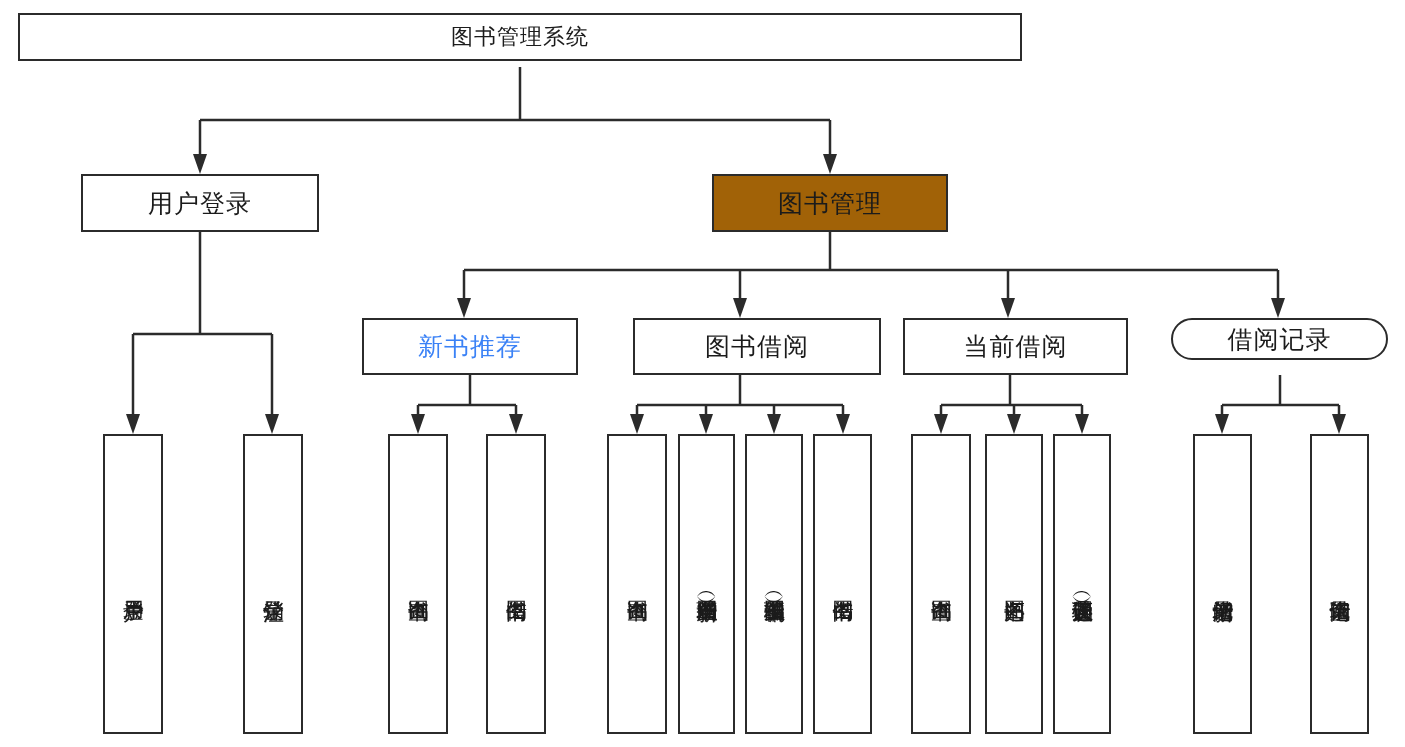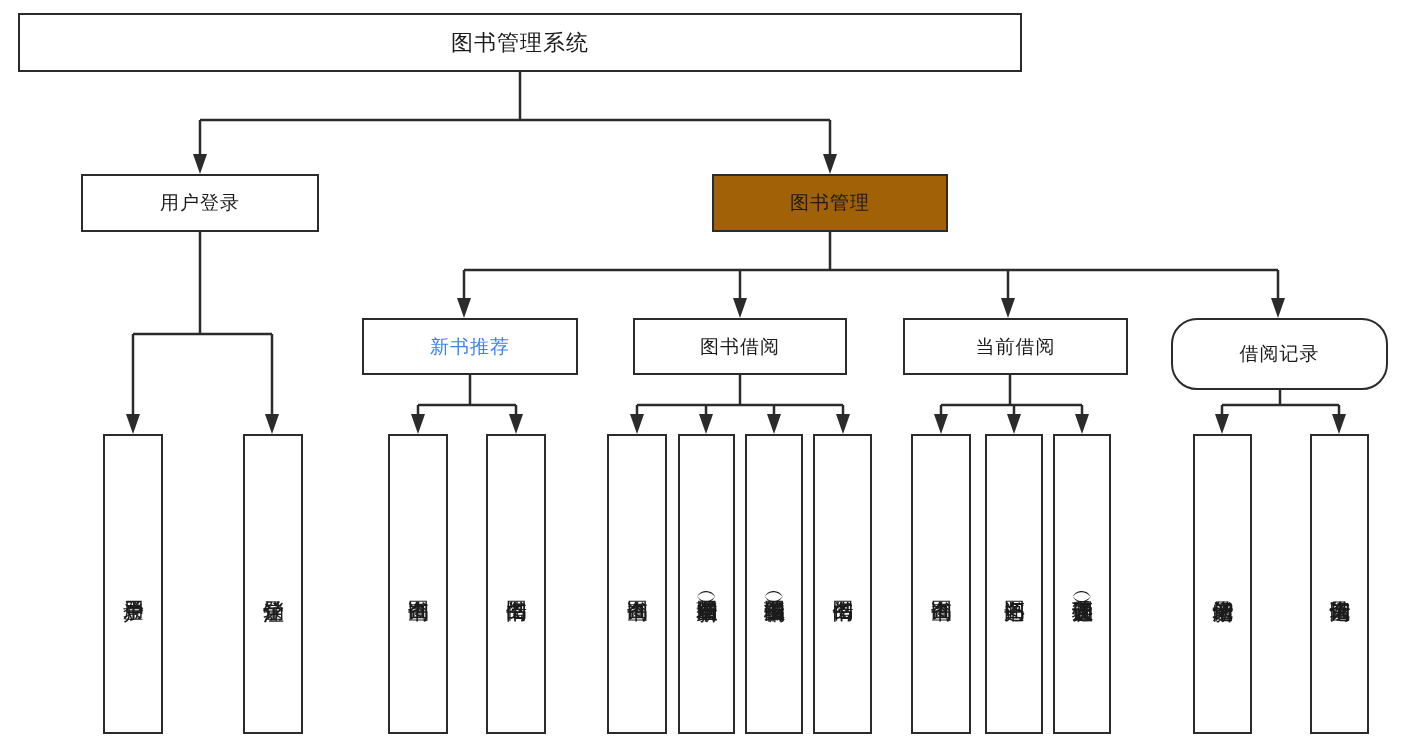--- a/index.html
+++ b/index.html
@@ -29,21 +29,21 @@
     position: absolute;
     box-sizing: border-box;
     border: 2.5px solid #2b2b2b;
     background: #ffffff;
     display: flex;
     align-items: center;
     justify-content: center;
     color: #1b1b1b;
   }
   .node.horiz {
-    font-size: 19px;
+    font-size: 25px;
     letter-spacing: 1px;
     line-height: 1.15;
     white-space: nowrap;
   }
   .node.vert {
     font-size: 21px;
     line-height: 1.28;
     letter-spacing: 0px;
     writing-mode: vertical-rl;
     text-orientation: upright;
@@ -118,39 +118,39 @@
       <line x1="1082" y1="405" x2="1082" y2="415" stroke="#2b2b2b" stroke-width="2.5"></line>
       <polygon points="1075,414 1089,414 1082,434" fill="#2b2b2b"></polygon>
       <line x1="1280" y1="375" x2="1280" y2="405" stroke="#2b2b2b" stroke-width="2.5"></line>
       <line x1="1222" y1="405" x2="1339" y2="405" stroke="#2b2b2b" stroke-width="2.5"></line>
       <line x1="1222" y1="405" x2="1222" y2="415" stroke="#2b2b2b" stroke-width="2.5"></line>
       <polygon points="1215,414 1229,414 1222,434" fill="#2b2b2b"></polygon>
       <line x1="1339" y1="405" x2="1339" y2="415" stroke="#2b2b2b" stroke-width="2.5"></line>
       <polygon points="1332,414 1346,414 1339,434" fill="#2b2b2b"></polygon>
     </svg>
   <div id="nodes">
-      <div class="node horiz root" style="left: 18px; top: 13px; width: 1004px; height: 59px; border-color: rgb(43, 43, 43); background: rgb(255, 255, 255); color: rgb(27, 27, 27);">
+      <div class="node horiz root" style="left: 18px; top: 13px; width: 1004px; height: 48px; border-color: rgb(43, 43, 43); background: rgb(255, 255, 255); color: rgb(27, 27, 27);">
         <span class="htext">图书管理系统</span>
       </div>
       <div class="node horiz" style="left: 81px; top: 174px; width: 238px; height: 58px; border-color: rgb(43, 43, 43); background: rgb(255, 255, 255); color: rgb(27, 27, 27);">
         <span class="htext">用户登录</span>
       </div>
       <div class="node horiz" style="left: 712px; top: 174px; width: 236px; height: 58px; border-color: rgb(43, 43, 43); background: #a16207; color: rgb(27, 27, 27);">
         <span class="htext">图书管理</span>
       </div>
       <div class="node horiz" style="left: 362px; top: 318px; width: 216px; height: 57px; border-color: rgb(43, 43, 43); background: rgb(255, 255, 255); color: #3b82f6;">
         <span class="htext">新书推荐</span>
       </div>
-      <div class="node horiz" style="left: 633px; top: 318px; width: 214px; height: 57px; border-color: rgb(43, 43, 43); background: rgb(255, 255, 255); color: rgb(27, 27, 27);">
+      <div class="node horiz" style="left: 633px; top: 318px; width: 248px; height: 57px; border-color: rgb(43, 43, 43); background: rgb(255, 255, 255); color: rgb(27, 27, 27);">
         <span class="htext">图书借阅</span>
       </div>
       <div class="node horiz" style="left: 903px; top: 318px; width: 225px; height: 57px; border-color: rgb(43, 43, 43); background: rgb(255, 255, 255); color: rgb(27, 27, 27);">
         <span class="htext">当前借阅</span>
       </div>
-      <div class="node horiz" style="left: 1171px; top: 318px; width: 217px; height: 72px; border-color: rgb(43, 43, 43); background: rgb(255, 255, 255); color: rgb(27, 27, 27); border-radius: 26px;">
+      <div class="node horiz" style="left: 1171px; top: 318px; width: 217px; height: 42px; border-color: rgb(43, 43, 43); background: rgb(255, 255, 255); color: rgb(27, 27, 27); border-radius: 26px;">
         <span class="htext">借阅记录</span>
       </div>
       <div class="node vert" style="left: 103px; top: 434px; width: 60px; height: 300px; border-color: rgb(43, 43, 43); background: rgb(255, 255, 255); color: rgb(27, 27, 27);">
         <span class="vtext">用户登录</span>
       </div>
       <div class="node vert" style="left: 243px; top: 434px; width: 60px; height: 300px; border-color: rgb(43, 43, 43); background: rgb(255, 255, 255); color: rgb(27, 27, 27);">
         <span class="vtext">注销登录</span>
       </div>
       <div class="node vert" style="left: 388px; top: 434px; width: 60px; height: 300px; border-color: rgb(43, 43, 43); background: rgb(255, 255, 255); color: rgb(27, 27, 27);">
         <span class="vtext">查询图书</span>

